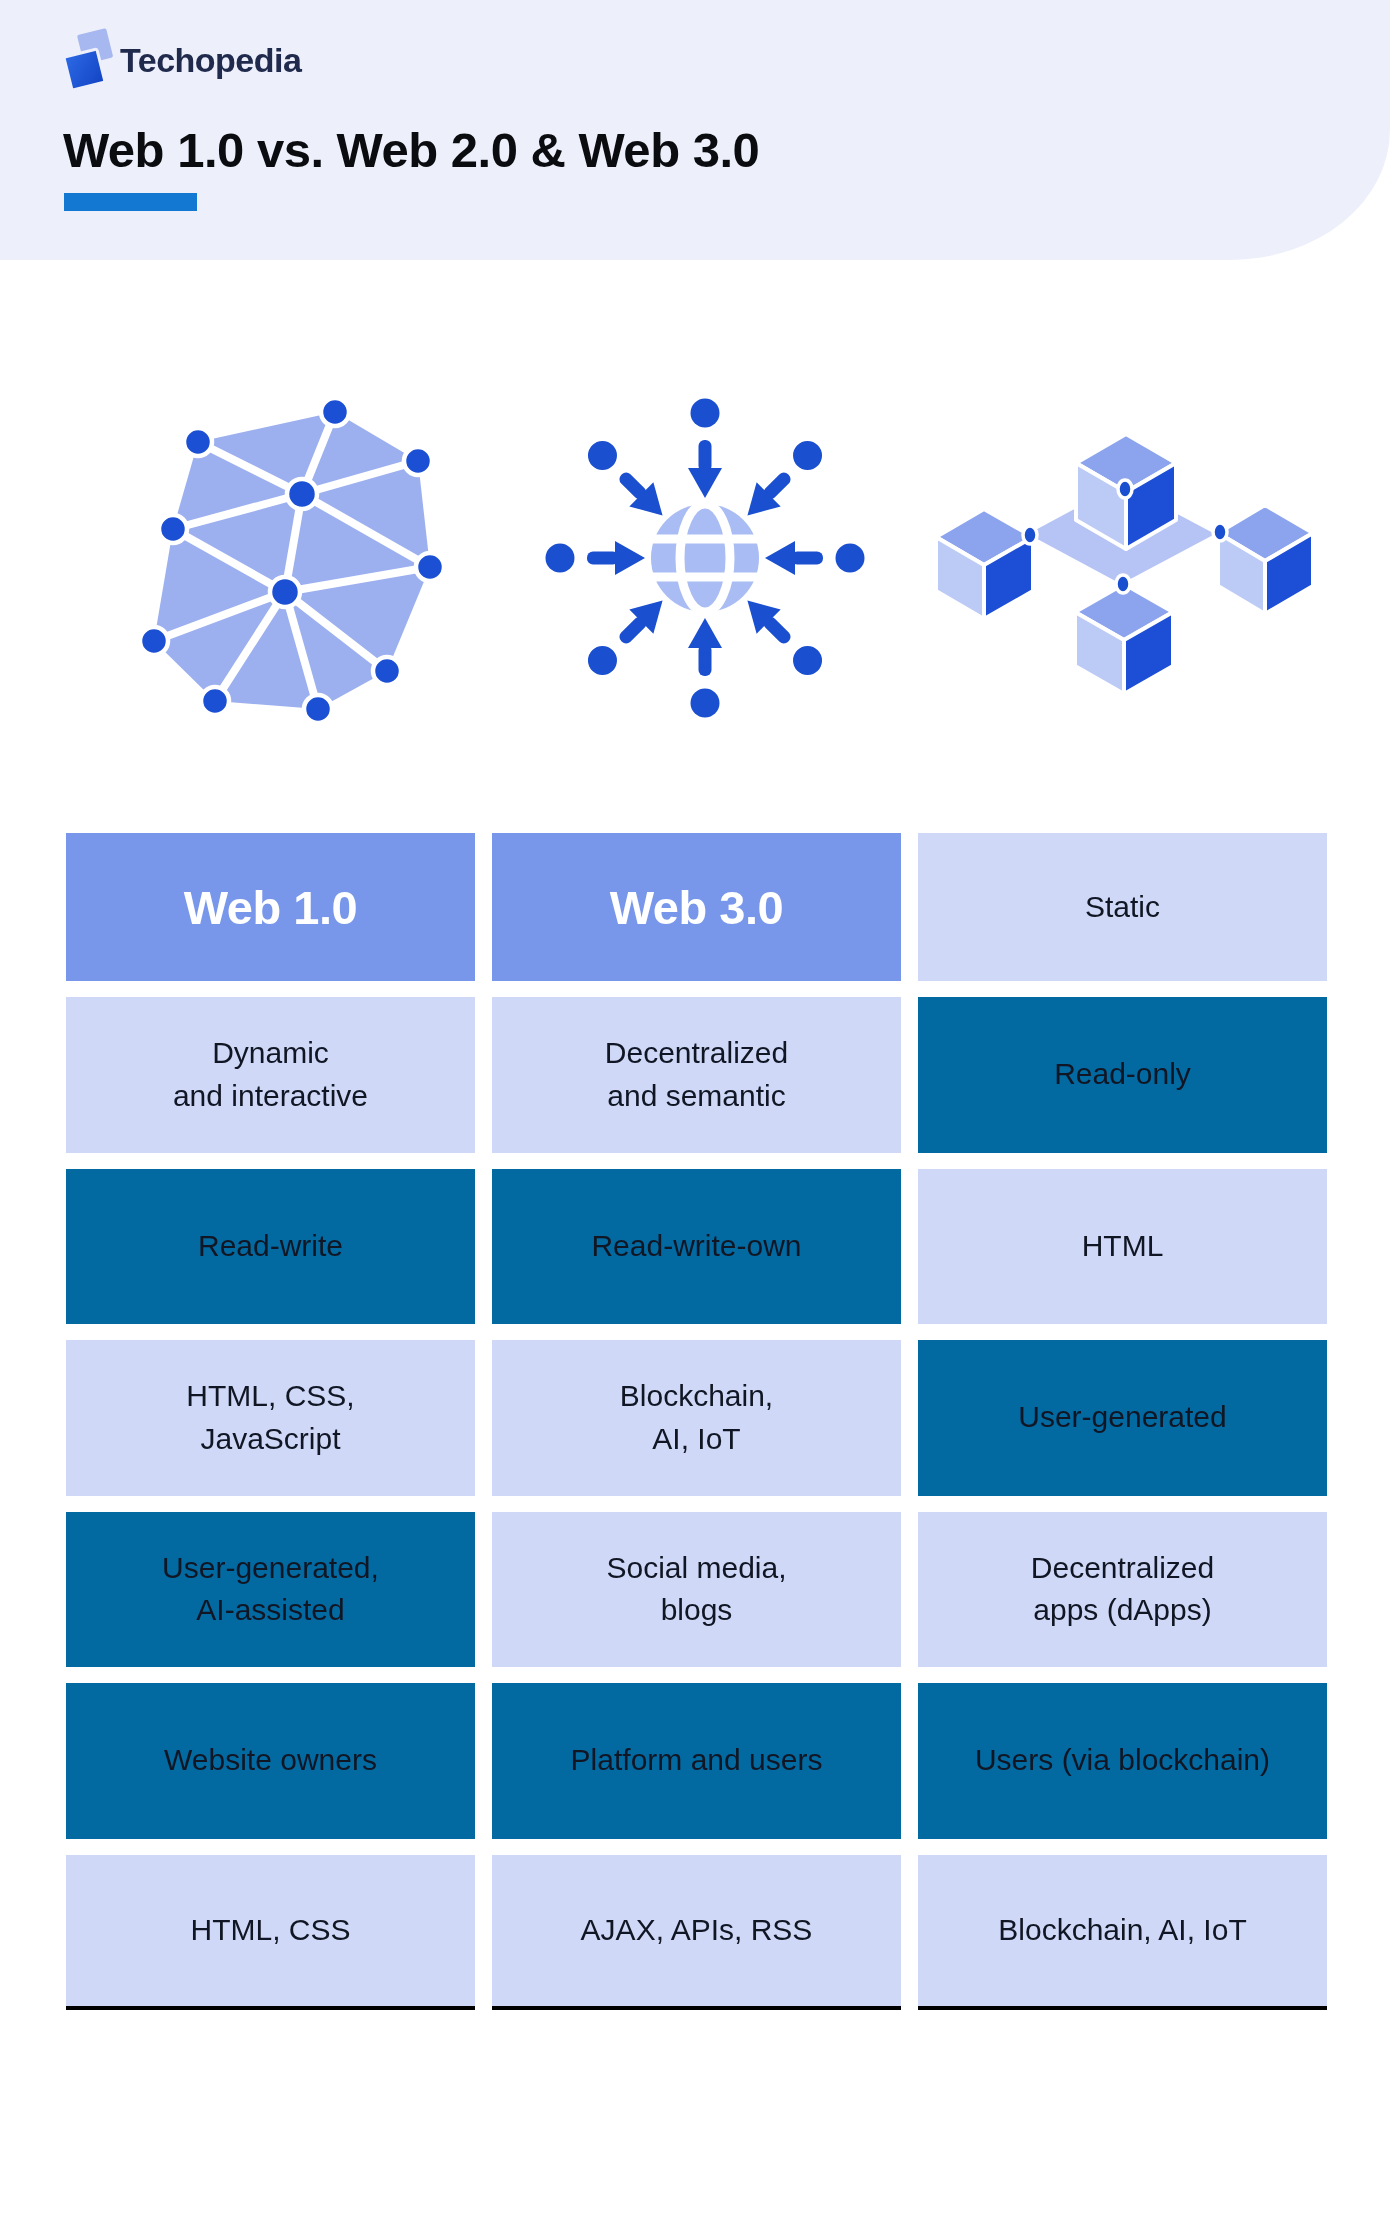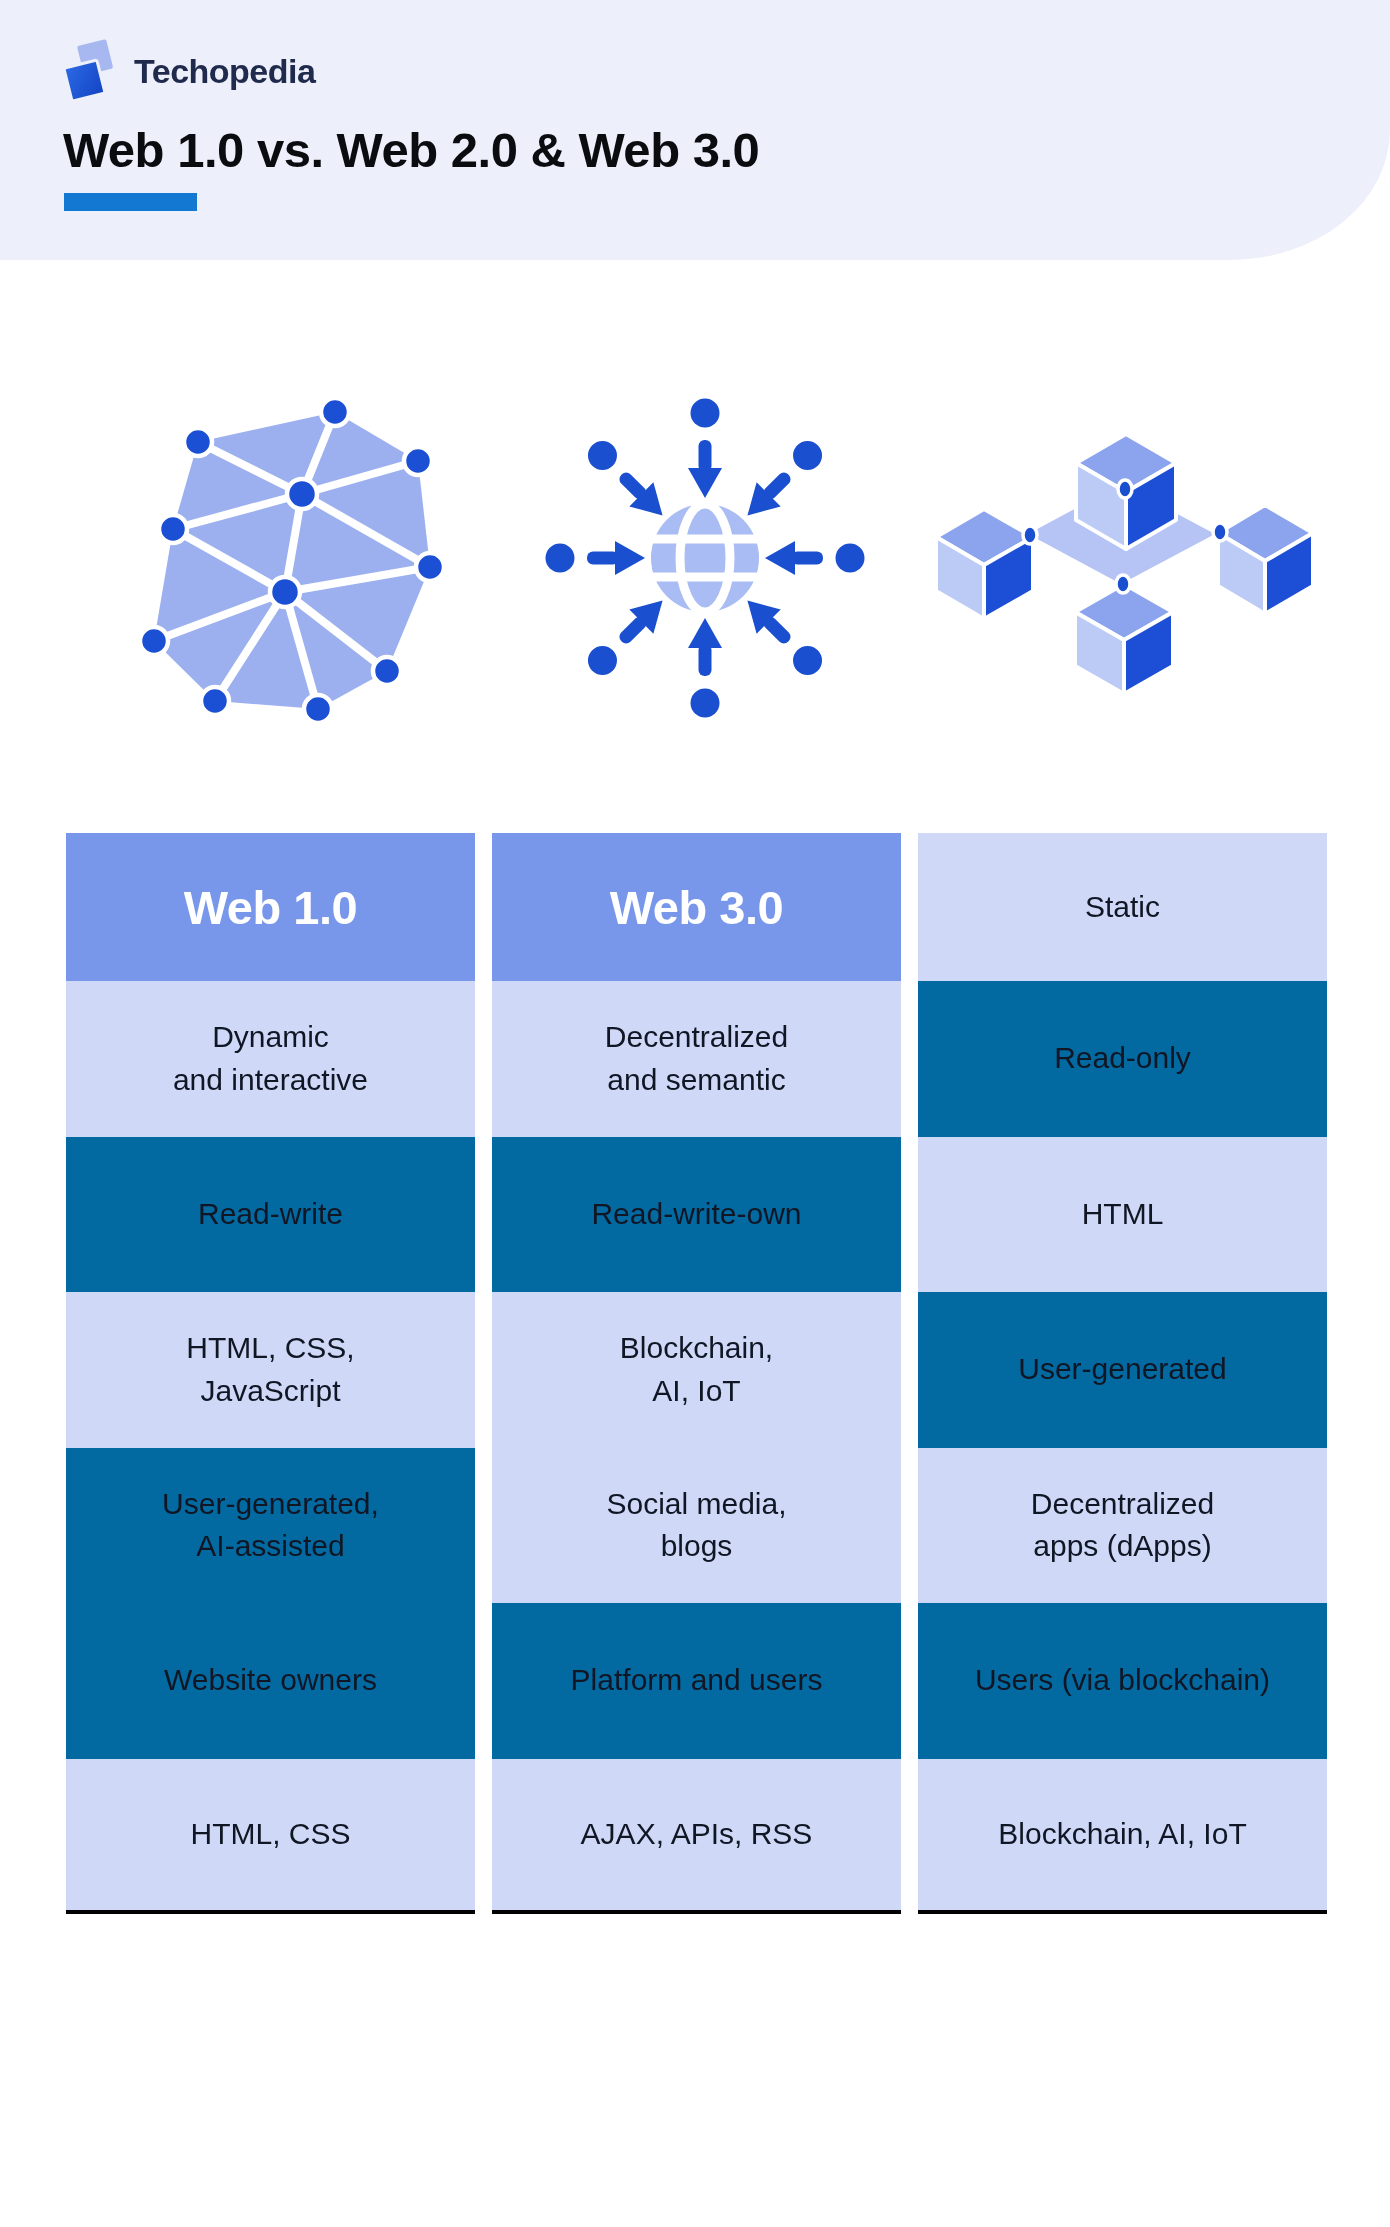--- a/index.html
+++ b/index.html
@@ -6,41 +6,41 @@
   body{
     width:1390px;height:2227px;position:relative;background:#ffffff;
     font-family:"Liberation Sans", sans-serif;
     -webkit-font-smoothing:antialiased;
   }
   
   .band{
     position:absolute;left:0;top:0;width:1390px;height:260px;
     background:#edf0fa;border-bottom-right-radius:160px 130px;
   }
-  .logo{position:absolute;left:60px;top:36px;display:flex;align-items:center;gap:14px;}
+  .logo{position:absolute;left:60px;top:25px;display:flex;align-items:center;}
   .logo svg{display:block;}
   .brand-name{
     font-size:34px;font-weight:700;color:#202a4c;letter-spacing:-0.5px;
   }
   .page-title{
     position:absolute;left:63px;top:122px;margin:0;
     font-size:49px;font-weight:700;color:#0b0c10;letter-spacing:-0.5px;white-space:nowrap;
   }
   .title-underline{
     position:absolute;left:64px;top:193px;width:133px;height:18px;background:#1278d1;
   }
   
   .icon{position:absolute;overflow:visible;}
   #icon-net{left:130px;top:384px;}
   #icon-globe{left:537px;top:390px;}
   #icon-cubes{left:933px;top:432px;}
   
   .table{
     position:absolute;left:66px;top:833px;width:1261px;
-    display:grid;grid-template-columns:repeat(3,1fr);gap:0 17px;
+    display:grid;grid-template-columns:repeat(3,1fr);gap:16px 17px;
     grid-template-rows:148px repeat(7,155.5px);
   }
   .cell{
     display:flex;align-items:center;justify-content:center;text-align:center;
     padding:0 28px;white-space:pre-line;
   }
   .cell.head{
     background:#7897eb;color:#ffffff;font-size:47px;font-weight:700;letter-spacing:-0.5px;
   }
   .cell.body{color:#101624;font-size:30px;line-height:1.42;font-weight:400;}

